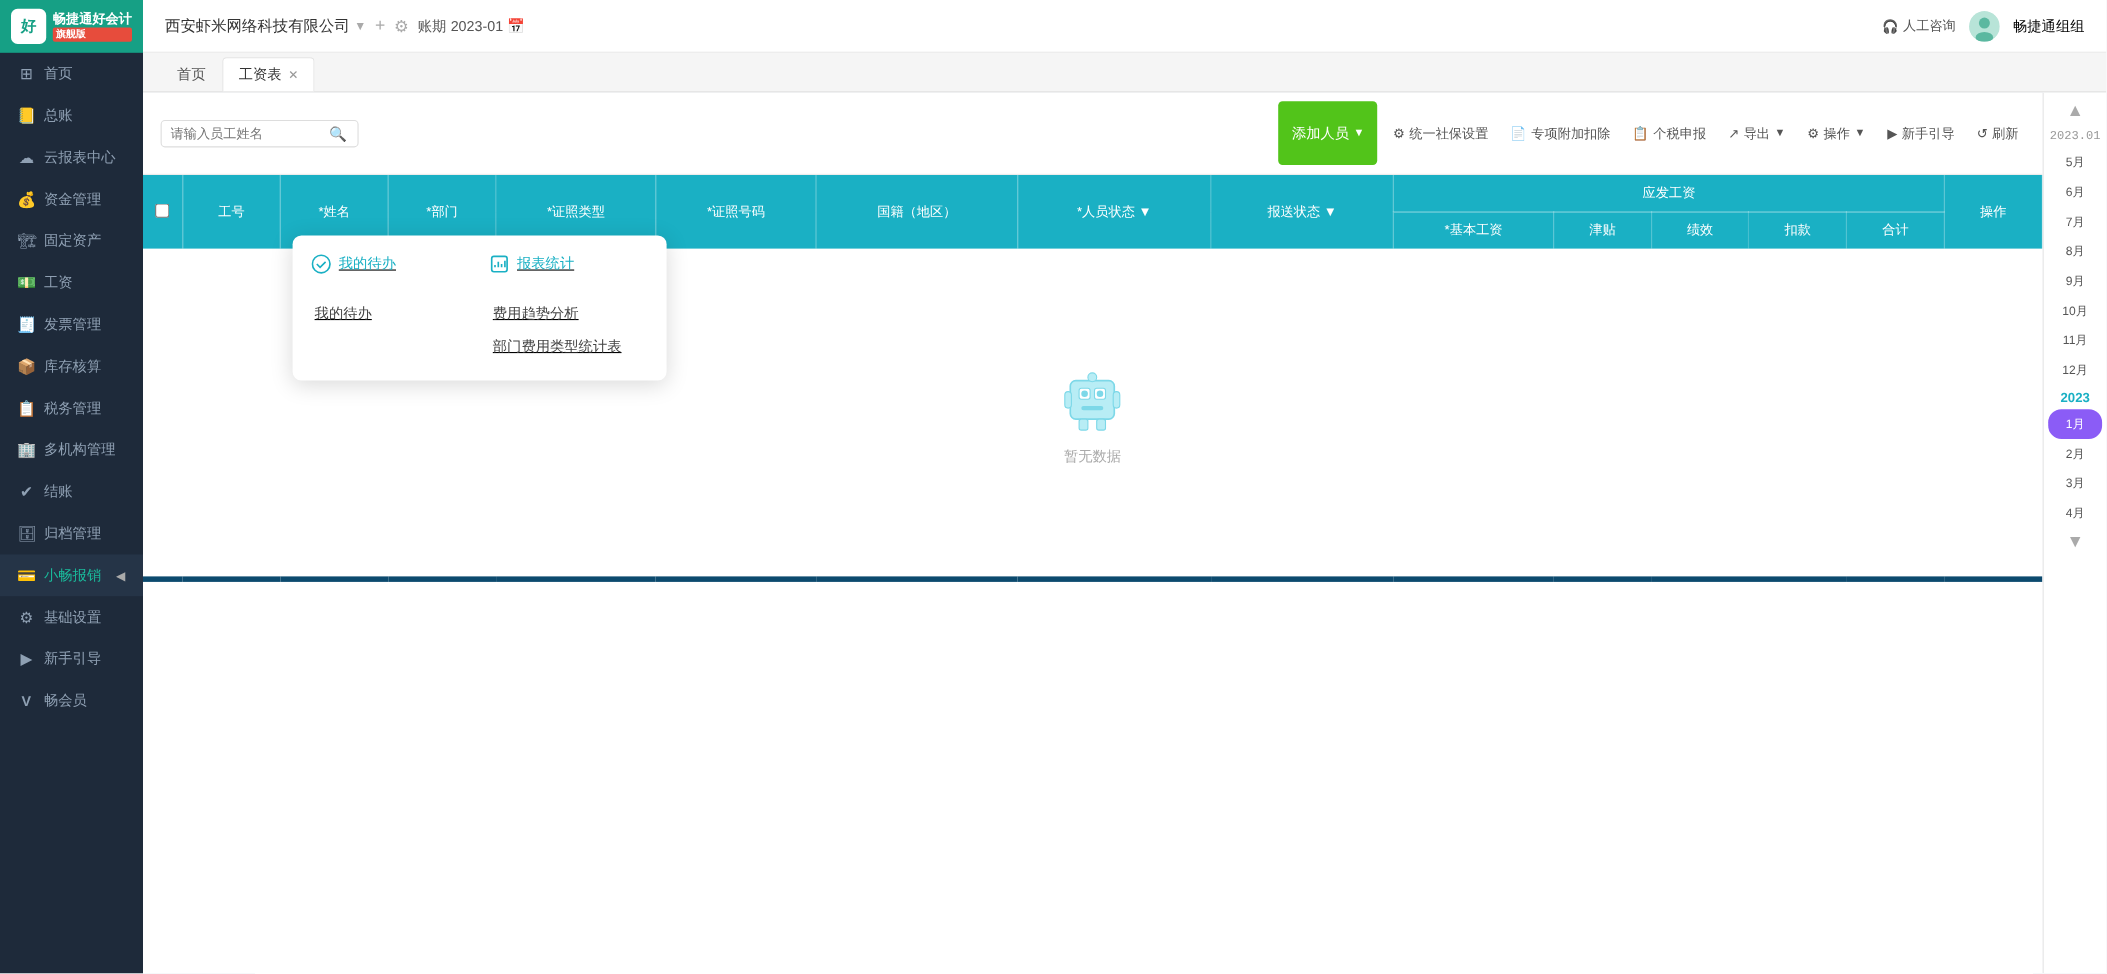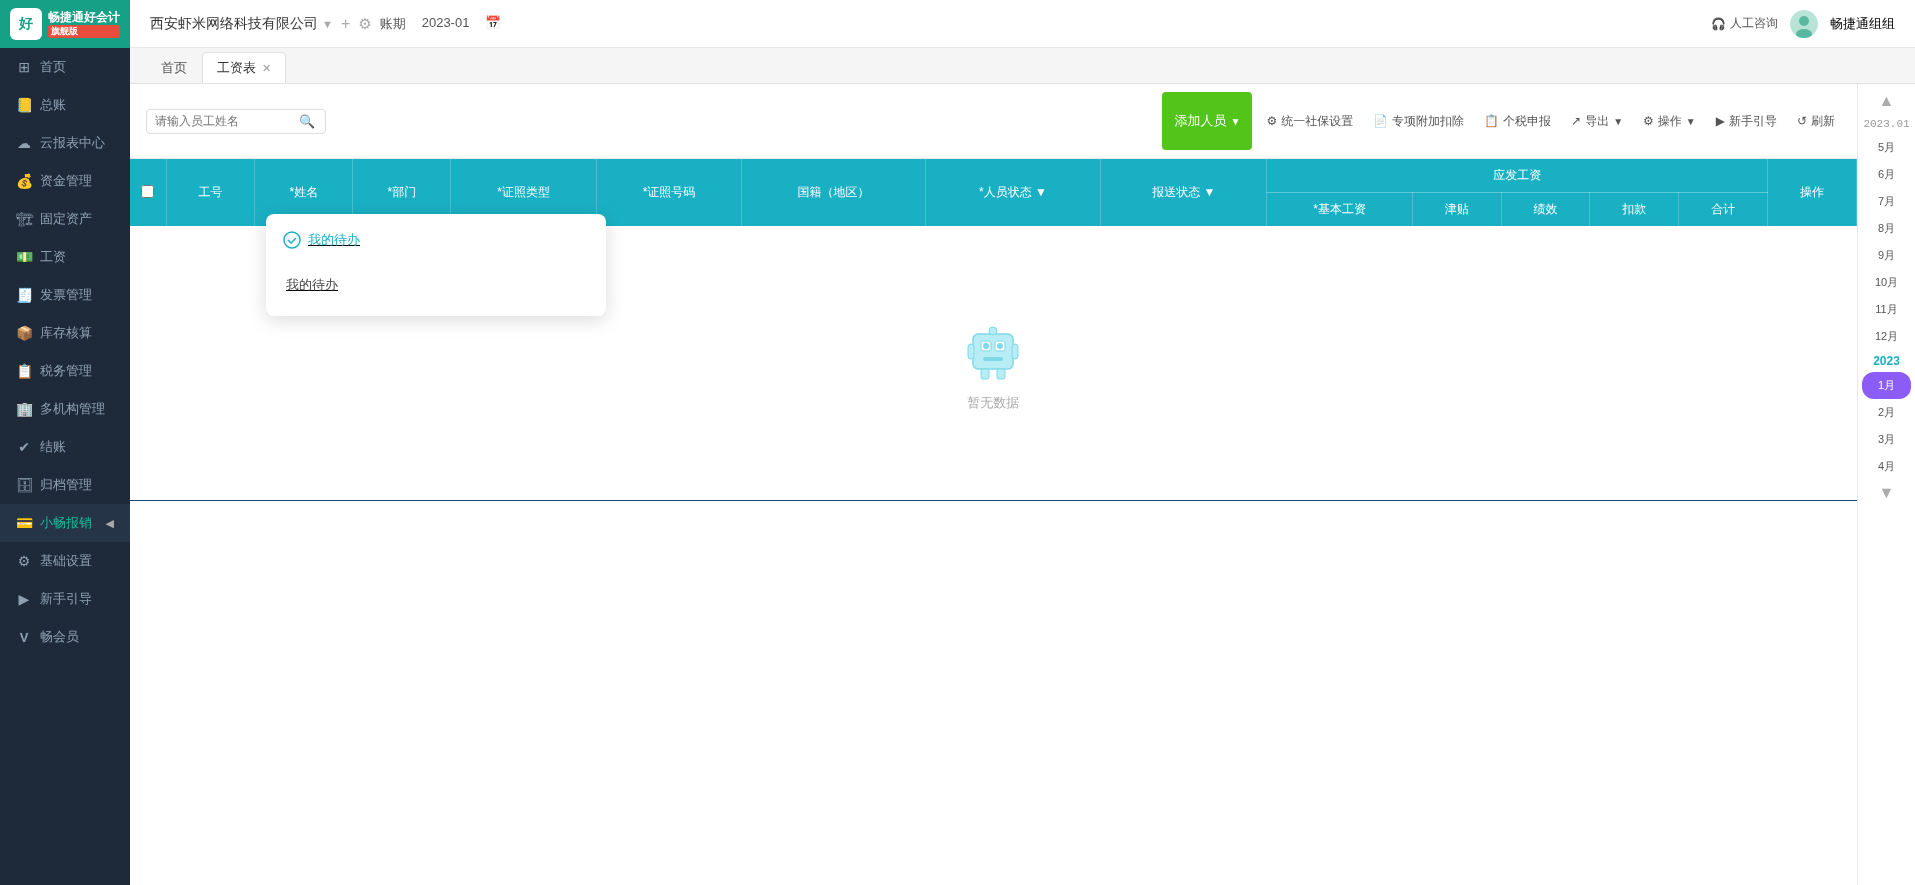--- a/index.html
+++ b/index.html
@@ -72,21 +72,21 @@
       gap: 8px;
       flex-shrink: 0;
     }
     .company-name {
       font-size: 14px;
       color: #333;
       display: flex;
       align-items: center;
       gap: 4px;
     }
-    .topbar-period { display: flex; gap: 16px; font-size: 13px; color: #555; }
+    .topbar-period { display: flex; align-items: center; gap: 4px; font-size: 13px; color: #555; }
     .topbar-right { margin-left: auto; display: flex; align-items: center; gap: 12px; }
     .topbar-support { display: flex; align-items: center; gap: 4px; font-size: 12px; color: #555; }
     .topbar-avatar { width: 28px; height: 28px; background: #e8f4f1; border-radius: 50%; display: flex; align-items: center; justify-content: center; overflow: hidden; }
 
     
     .tabs-bar {
       background: #f5f5f5;
       height: 36px;
       display: flex;
       align-items: flex-end;
@@ -202,22 +202,22 @@
       padding: 8px 10px;
       text-align: center;
       border-right: 1px solid rgba(255,255,255,0.2);
       white-space: nowrap;
       font-weight: normal;
     }
     .salary-table thead .sub-header {
       background: #1ab0c4;
     }
     .salary-table tbody td {
-      padding: 8px 10px;
-      border-bottom: 1px solid #0c4a6e;
+      padding: 20px 10px;
+      border-bottom: 5px solid #0c4a6e;
       text-align: center;
     }
     .th-checkbox { width: 36px; }
     .empty-state {
       display: flex;
       flex-direction: column;
       align-items: center;
       justify-content: center;
       padding: 80px 0;
       color: #aaa;
@@ -593,16 +593,29 @@
           <span class="dropdown-col-icon">
             <svg width="18" height="18" viewBox="0 0 18 18">
                 <circle cx="9" cy="9" r="8" fill="none" stroke="#1ab0c4" stroke-width="1.5"></circle>
                 <path d="M5 9l3 3 5-5" stroke="#1ab0c4" stroke-width="1.5" fill="none"></path>
               </svg>
           </span>
           <span>我的待办</span>
         </div>
         <div class="dropdown-item">我的待办</div>
       </div>
+      <div class="dropdown-col">
+        <div class="dropdown-col-header">
+          <span class="dropdown-col-icon">
+            <svg width="18" height="18" viewBox="0 0 18 18">
+                <rect x="2" y="2" width="14" height="14" rx="2" fill="none" stroke="#1ab0c4" stroke-width="1.5"></rect>
+                <path d="M5 12 L5 10 M8 12 L8 7 M11 12 L11 9 M14 12 L14 6" stroke="#1ab0c4" stroke-width="1.5"></path>
+              </svg>
+          </span>
+          <span>报表统计</span>
+        </div>
+        <div class="dropdown-item">费用趋势分析</div>
+        <div class="dropdown-item">部门费用类型统计表</div>
+      </div>
     </div>
 
   </div>
 </div>
 
 </body></html>

